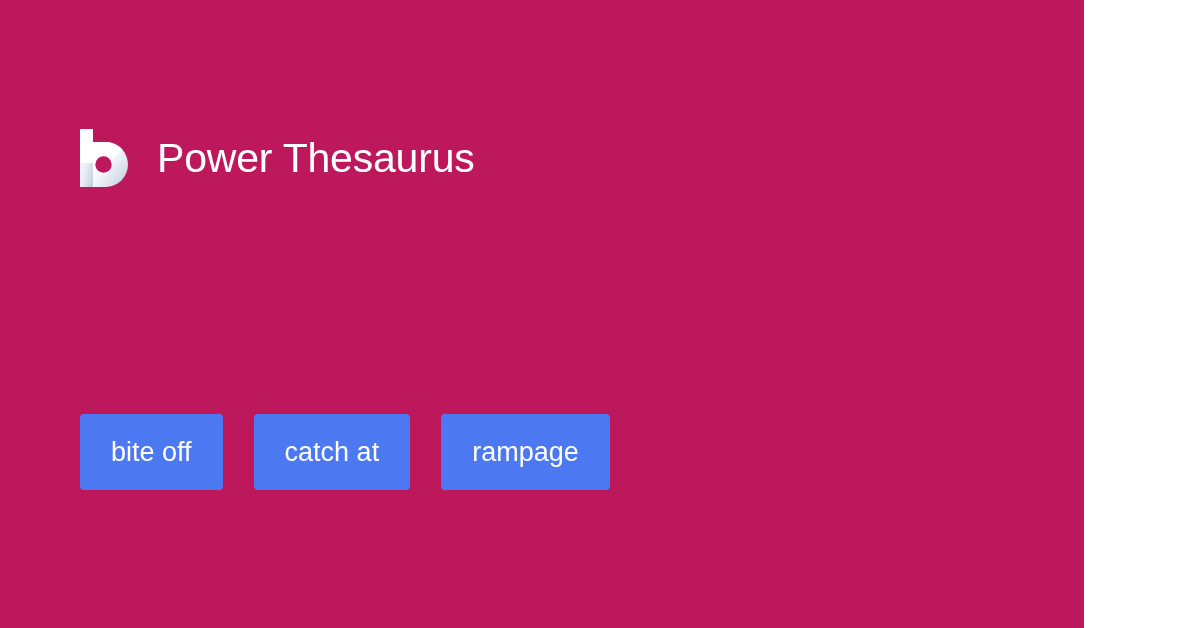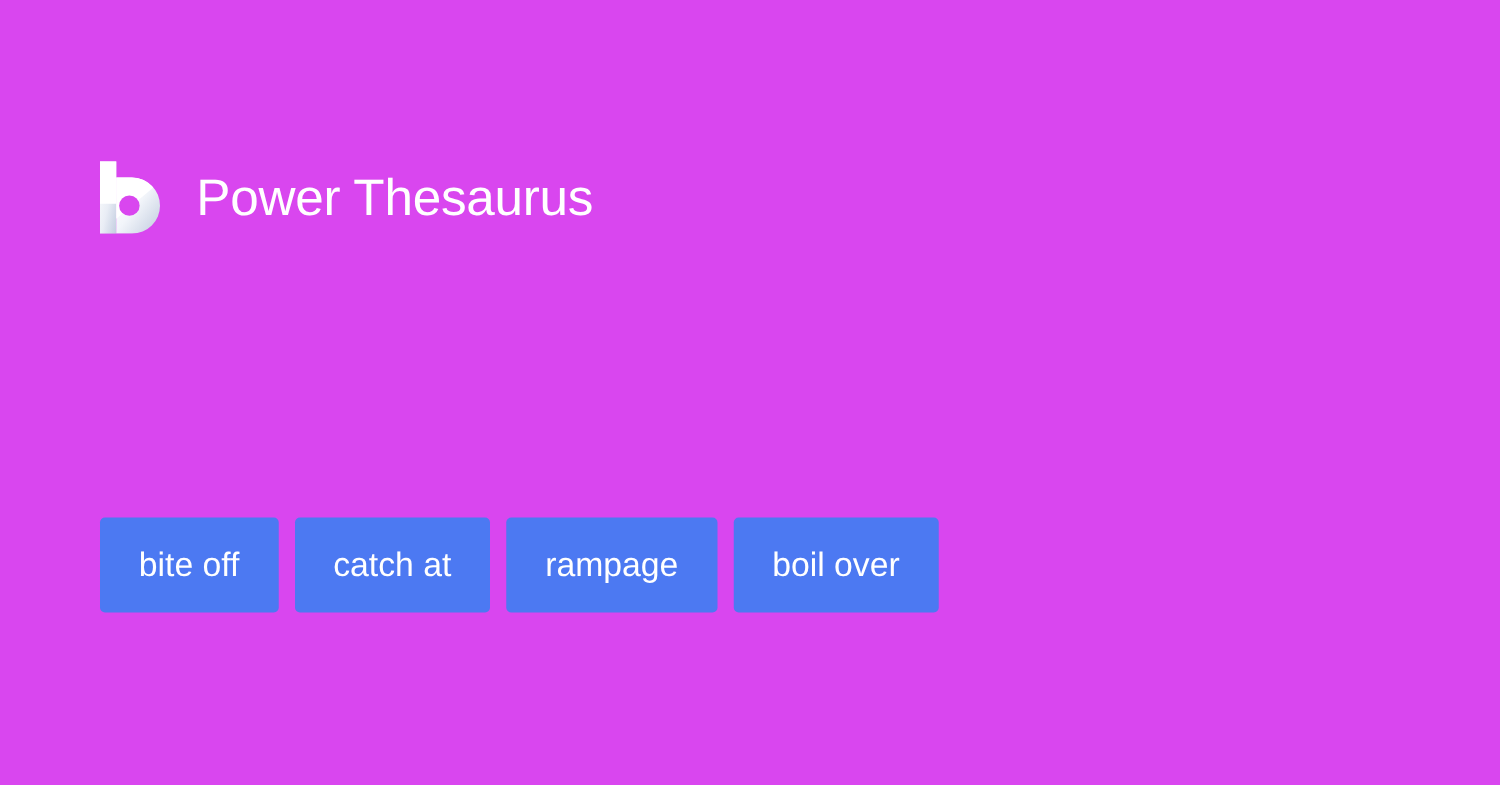--- a/index.html
+++ b/index.html
@@ -10,23 +10,23 @@
   body {
     width: 1200px;
     height: 628px;
     overflow: hidden;
     font-family: "Liberation Sans", sans-serif;
     -webkit-font-smoothing: antialiased;
   }
 
   #og-card {
     position: relative;
-    width: 1200px;
+    width: 1084px;
     height: 628px;
-    background: #d946ef;
+    background: #be185d;
     box-sizing: border-box;
   }
 
   
   .brand {
     position: absolute;
     left: 80px;
     top: 126px;
     display: flex;
     align-items: center;
@@ -68,21 +68,21 @@
   }
 
   
   .chips {
     position: absolute;
     left: 80px;
     top: 414px;
     display: flex;
     flex-direction: row;
     align-items: stretch;
-    gap: 13px;
+    gap: 31px;
   }
 
   .chip {
     background: #4c79f2;
     border-radius: 4px;
     height: 76px;
     display: flex;
     align-items: center;
     justify-content: center;
     padding: 0 31px;
@@ -140,18 +140,15 @@
   <div class="chips">
     <div class="chip">
       <span class="chip-label">bite off</span>
     </div>
     <div class="chip">
       <span class="chip-label">catch at</span>
     </div>
     <div class="chip">
       <span class="chip-label">rampage</span>
     </div>
-    <div class="chip">
-      <span class="chip-label">boil over</span>
-    </div>
   </div>
 
 </div>
 
 </body></html>

